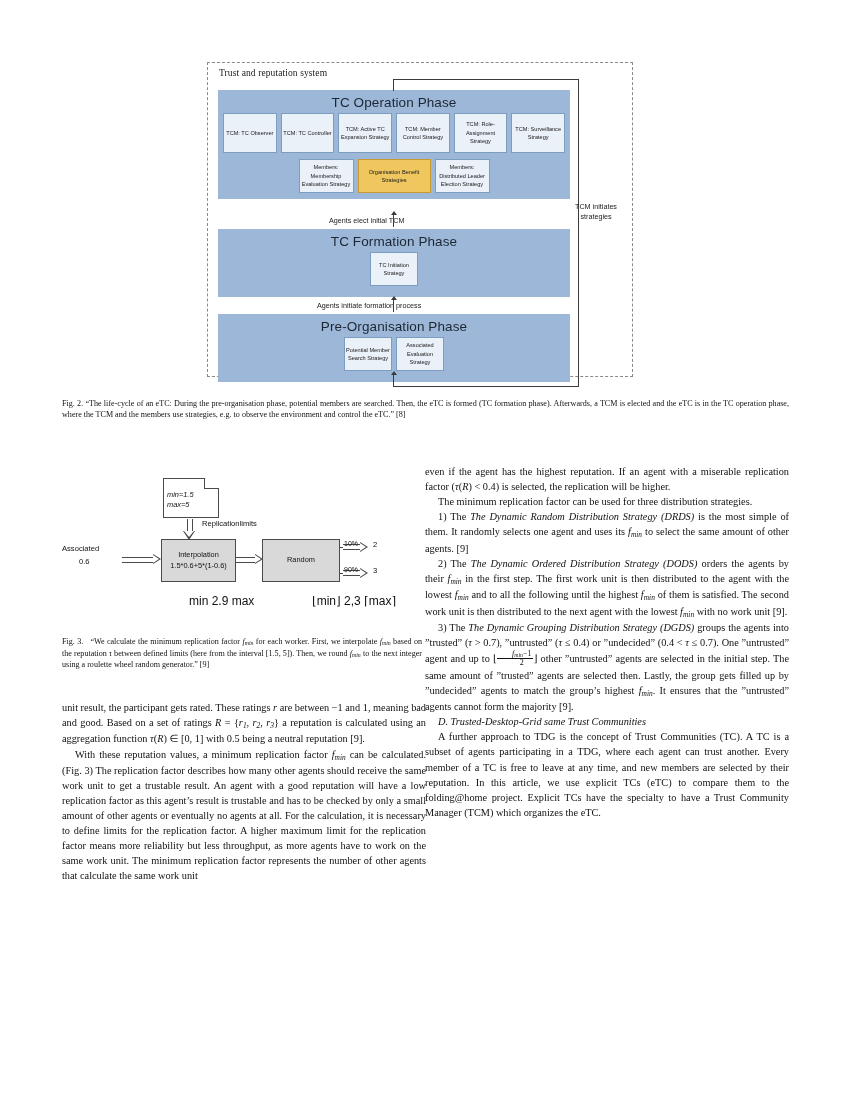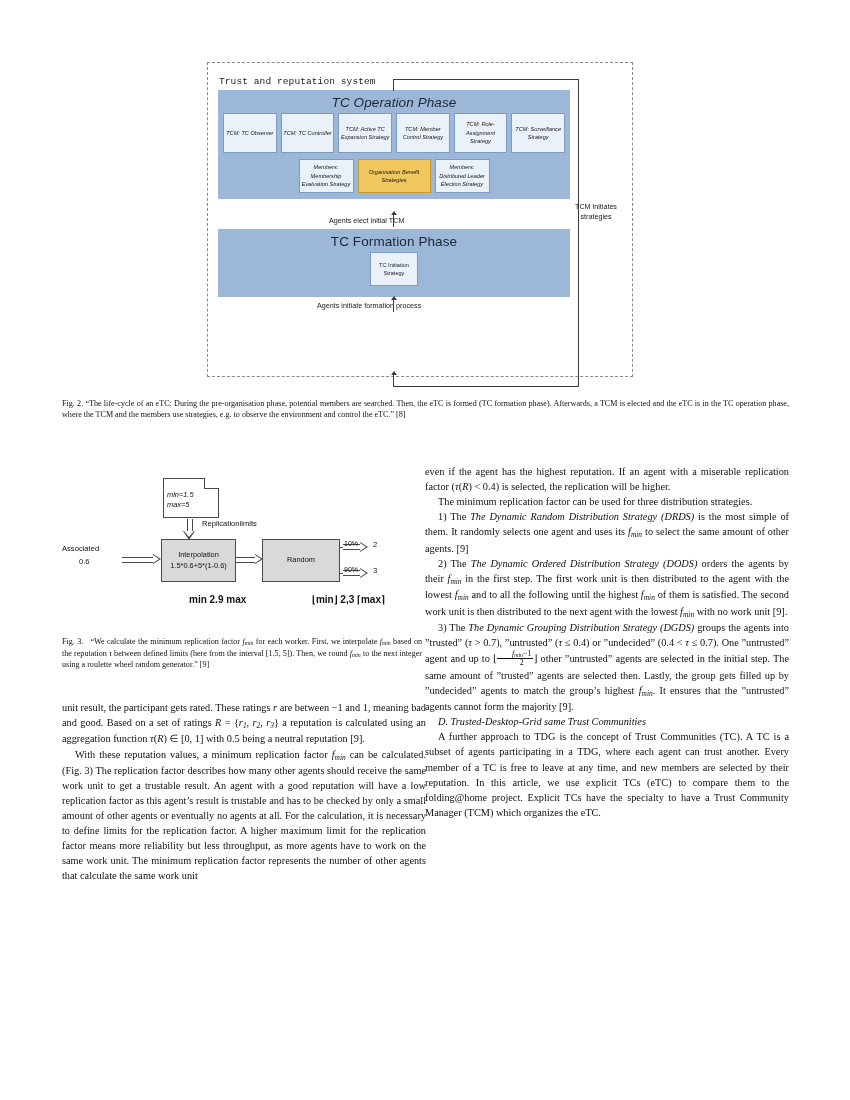--- a/index.html
+++ b/index.html
@@ -32,25 +32,24 @@
   .dashed-frame {
     position: absolute;
     inset: 0;
     border: 1px dashed #8a8a8a;
     box-sizing: border-box;
   }
   .frame-title {
     position: absolute;
     left: 12px;
     top: 6px;
-    font-family: Liberation Mono, monospace;
+    font-family: Liberation Serif, serif;
     font-size: 9.5px;
     color: #1a1a1a;
     letter-spacing: .1px;
-    margin-top: 8px;
   }
   .phase {
     position: absolute;
     left: 11px;
     width: 352px;
     background: #9cb7d7;
     box-sizing: border-box;
   }
   .phase-title {
     text-align: center;
@@ -192,24 +191,23 @@
   #interp-box { left: 99px; top: 61px; width: 75px; height: 43px; }
   #random-box { left: 200px; top: 61px; width: 78px; height: 43px; }
   .f3label {
     position: absolute;
     font-size: 7.6px;
     color: #111;
     white-space: nowrap;
   }
   .f3small {
     position: absolute;
-    font-size: 10px;
+    font-size: 12px;
     color: #111;
     white-space: nowrap;
-    font-weight: bold;
   }
   .blockarrow-right {
     position: absolute;
     height: 11px;
   }
   .blockarrow-right .shaft {
     position: absolute;
     left: 0; top: 2.5px;
     height: 6px;
     background: #fff;
@@ -307,21 +305,21 @@
 </style>
 </head>
 <body>
 
 <div class="page">
 
   <div id="fig2-wrap">
     <div class="dashed-frame"></div>
     <div class="frame-title">Trust and reputation system</div>
 
-    <div class="phase" id="phase-op" style="top:28px;height:109px;font-style:italic;">
+    <div class="phase" id="phase-op" style="top:28px;height:109px;">
       <div class="phase-title">TC Operation Phase</div>
       <div class="strategy-row">
         <div class="sbox" style="width:54px;height:40px;">
             <span>TCM: TC Observer</span>
           </div>
         <div class="sbox" style="width:54px;height:40px;">
             <span>TCM: TC Controller</span>
           </div>
         <div class="sbox" style="width:54px;height:40px;">
             <span>TCM: Active TC Expansion Strategy</span>
@@ -359,20 +357,31 @@
         <div class="sbox" style="width:48px;height:34px;">
             <span>TC Initiation Strategy</span>
           </div>
       </div>
     </div>
 
     <div class="flow-label" style="left:110px;top:239px;">Agents initiate  formation process</div>
     <div class="vline" style="left:186px;top:237px;height:13px;"></div>
     <div class="arrow-head-up" style="left:183.5px;top:234px;"></div>
 
+    <div class="phase" id="phase-pre" style="top:252px;height:68px;">
+      <div class="phase-title">Pre-Organisation Phase</div>
+      <div class="strategy-row">
+        <div class="sbox" style="width:48px;height:34px;">
+            <span>Potential Member Search Strategy</span>
+          </div>
+        <div class="sbox" style="width:48px;height:34px;">
+            <span>Associated Evaluation Strategy</span>
+          </div>
+      </div>
+    </div>
 
     <div class="vline" style="left:186px;top:17px;height:12px;"></div>
     <div class="hline" style="left:186px;top:17px;width:186px;"></div>
     <div class="vline" style="left:371px;top:17px;height:308px;"></div>
     <div class="hline" style="left:186px;top:324px;width:186px;"></div>
     <div class="vline" style="left:186px;top:312px;height:13px;"></div>
     <div class="arrow-head-up" style="left:183.5px;top:309px;"></div>
 
     <div class="dissolution-label">TCM initiates strategies</div>
   </div>

